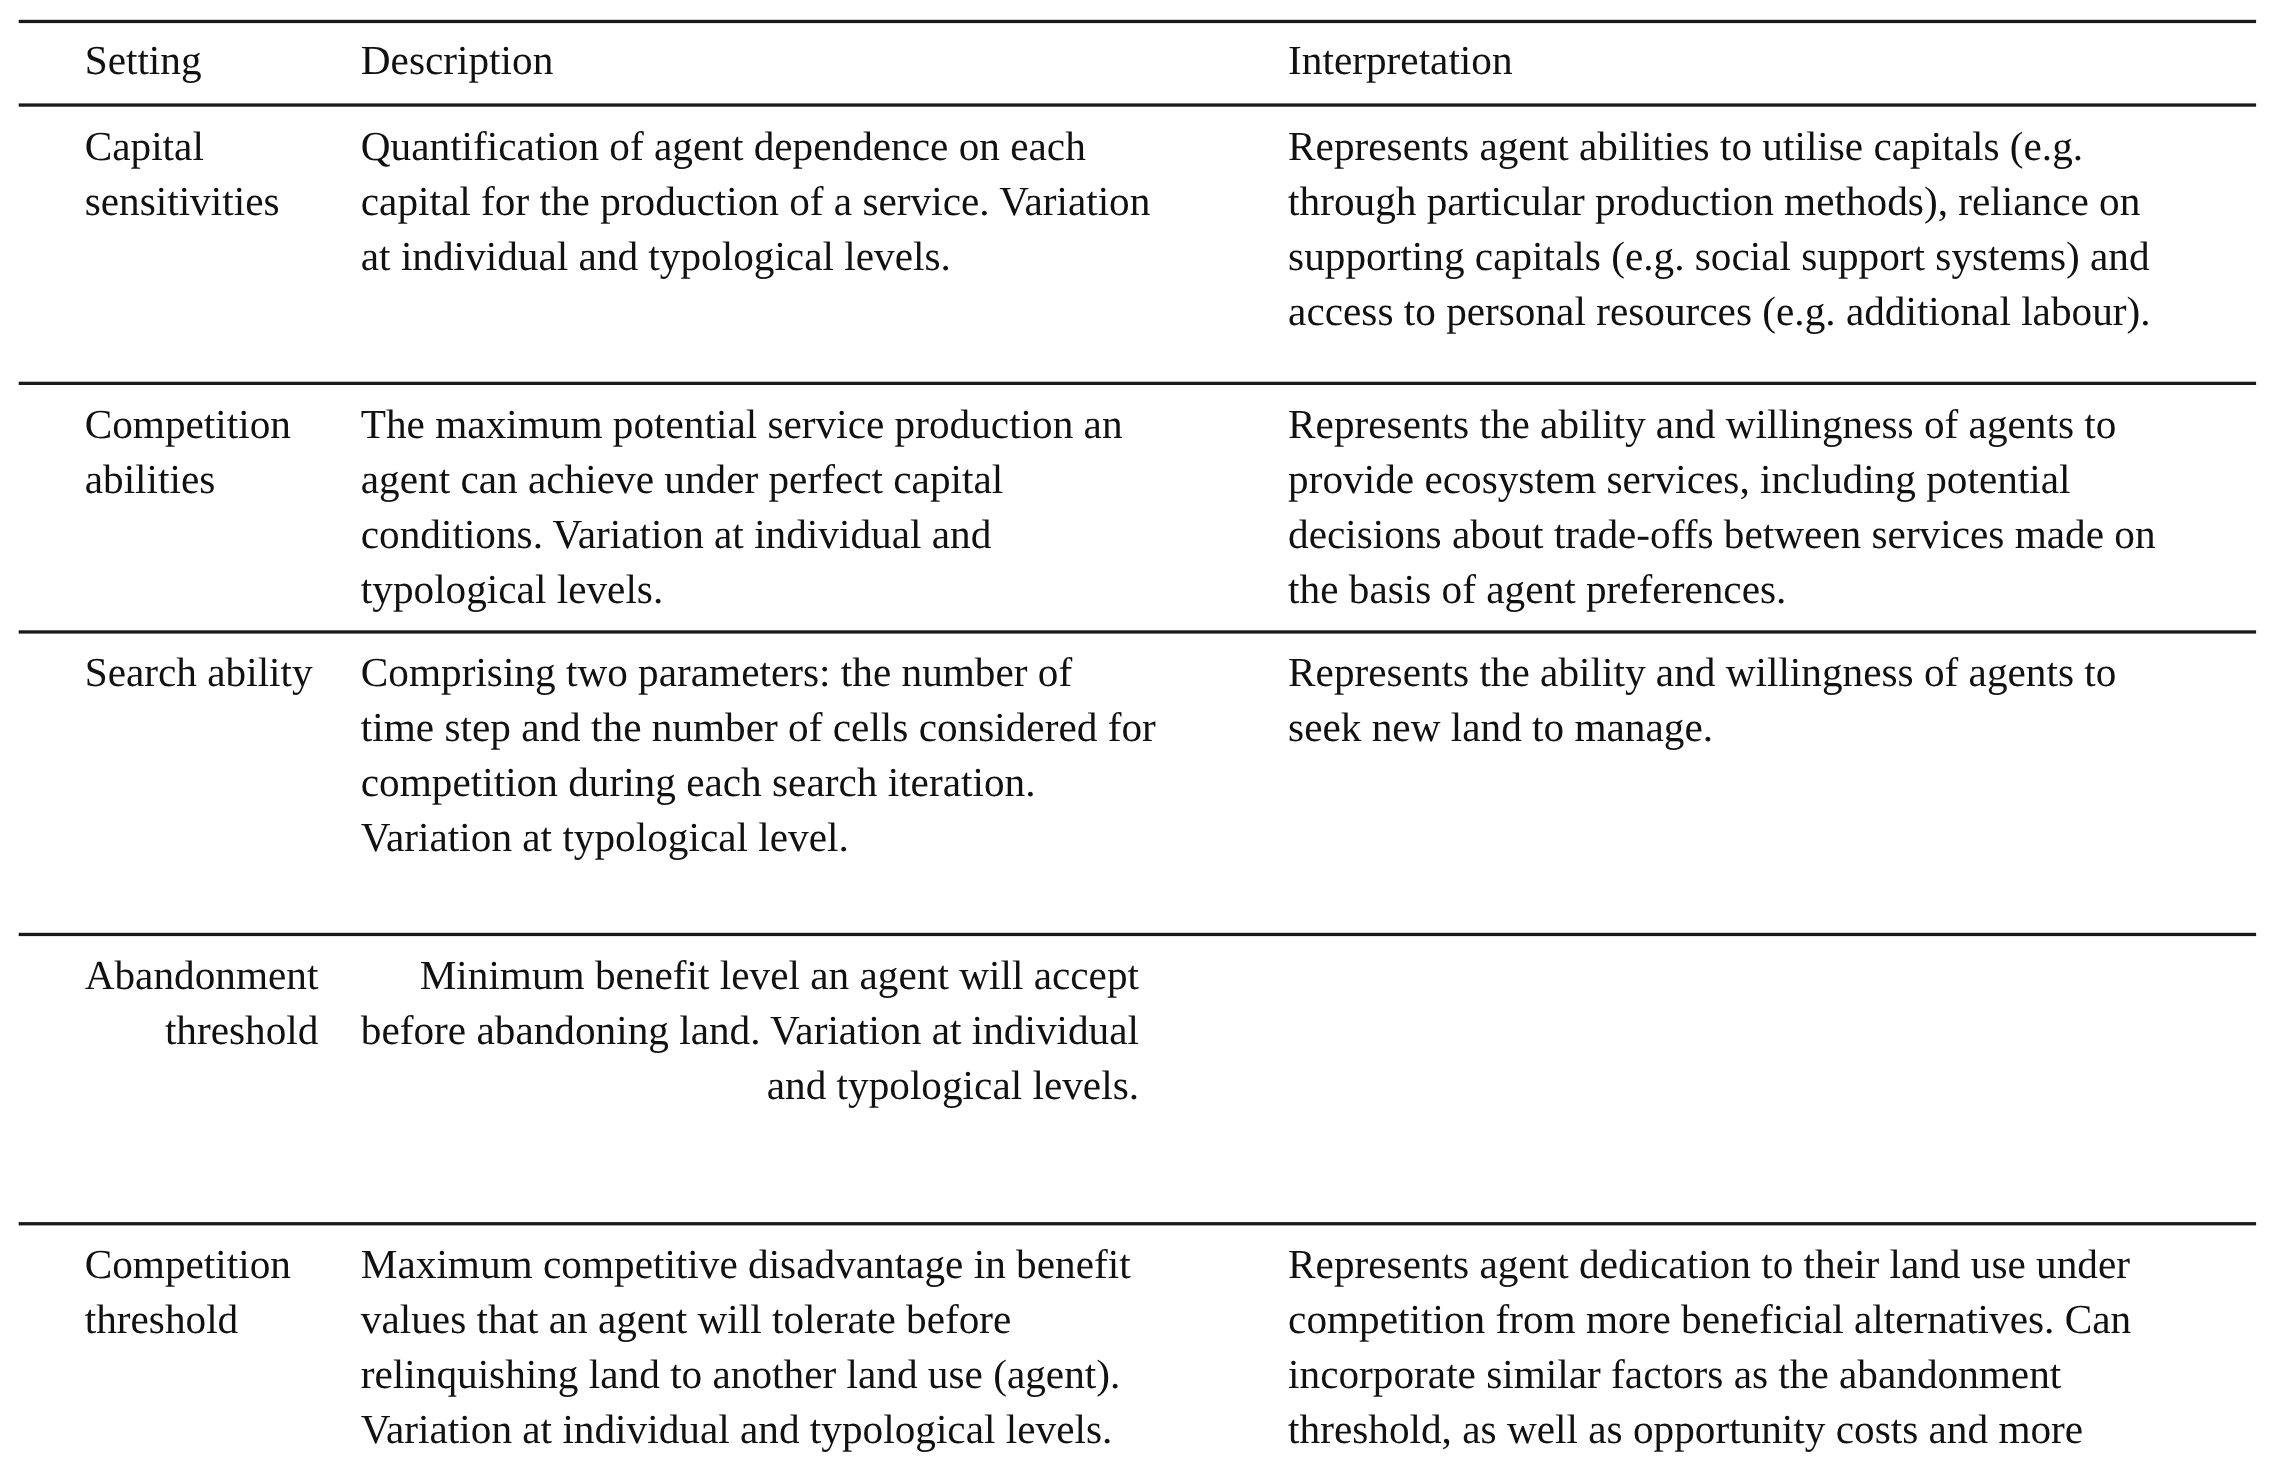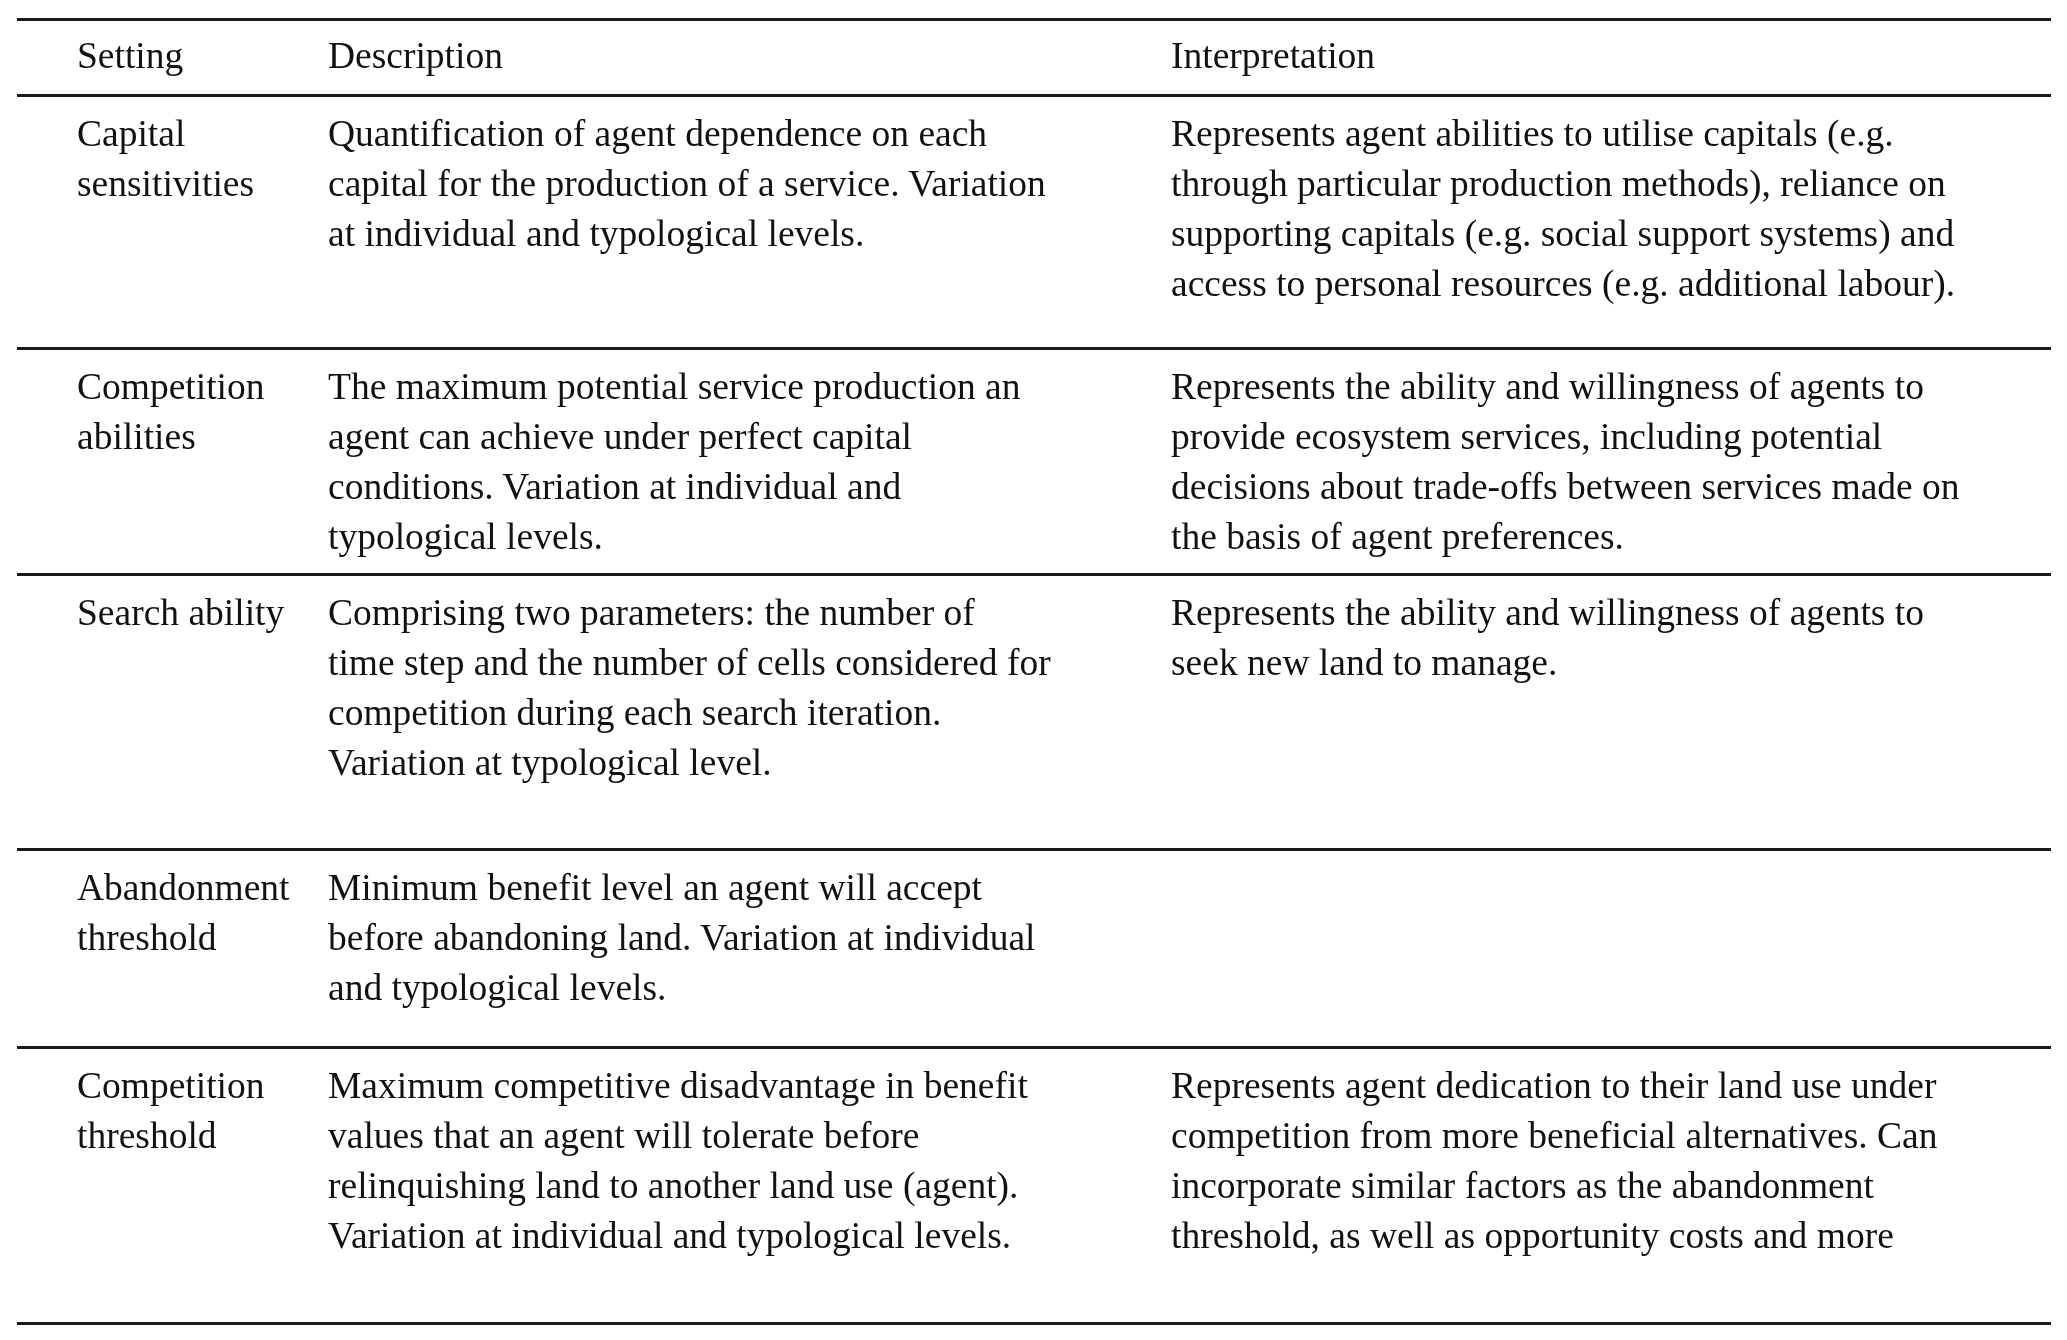--- a/index.html
+++ b/index.html
@@ -42,21 +42,21 @@
   .col-interp { position: absolute; left: 1154px; }
   .line { display: block; }
 
   .header-row { height: 73px; }
   .header-row .cell { top: 10px; }
 
   .body-row .cell { top: 12px; }
   .r1 { height: 250px; }
   .r2 { height: 223px; }
   .r3 { height: 272px; }
-  .r4 { height: 195px; }
+  .r4 { height: 260px; text-align: right; }
   .r5 { height: 273px; }
 </style>
 </head>
 <body>
 
 <div class="table">
   <div class="rule"></div>
 
   <div class="row header-row">
     <div class="cell col-setting">Setting</div>

